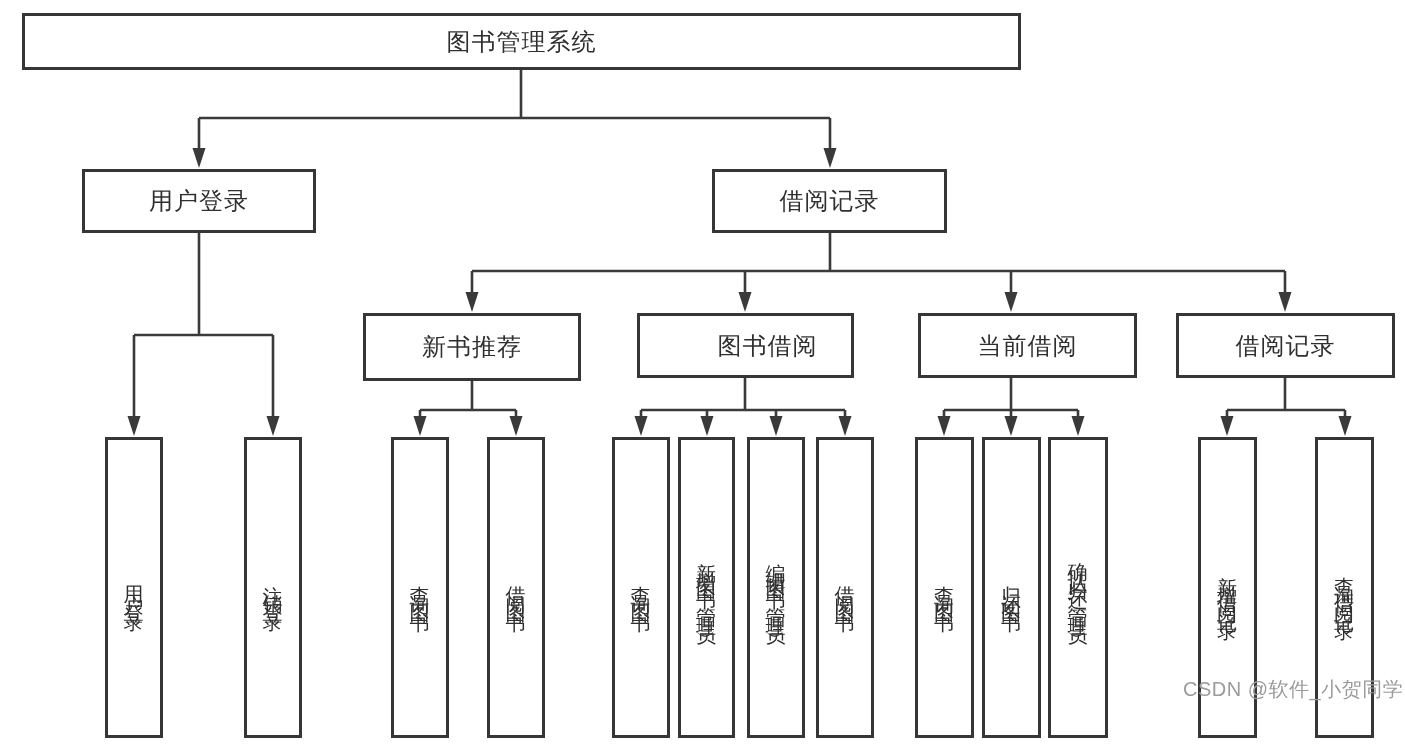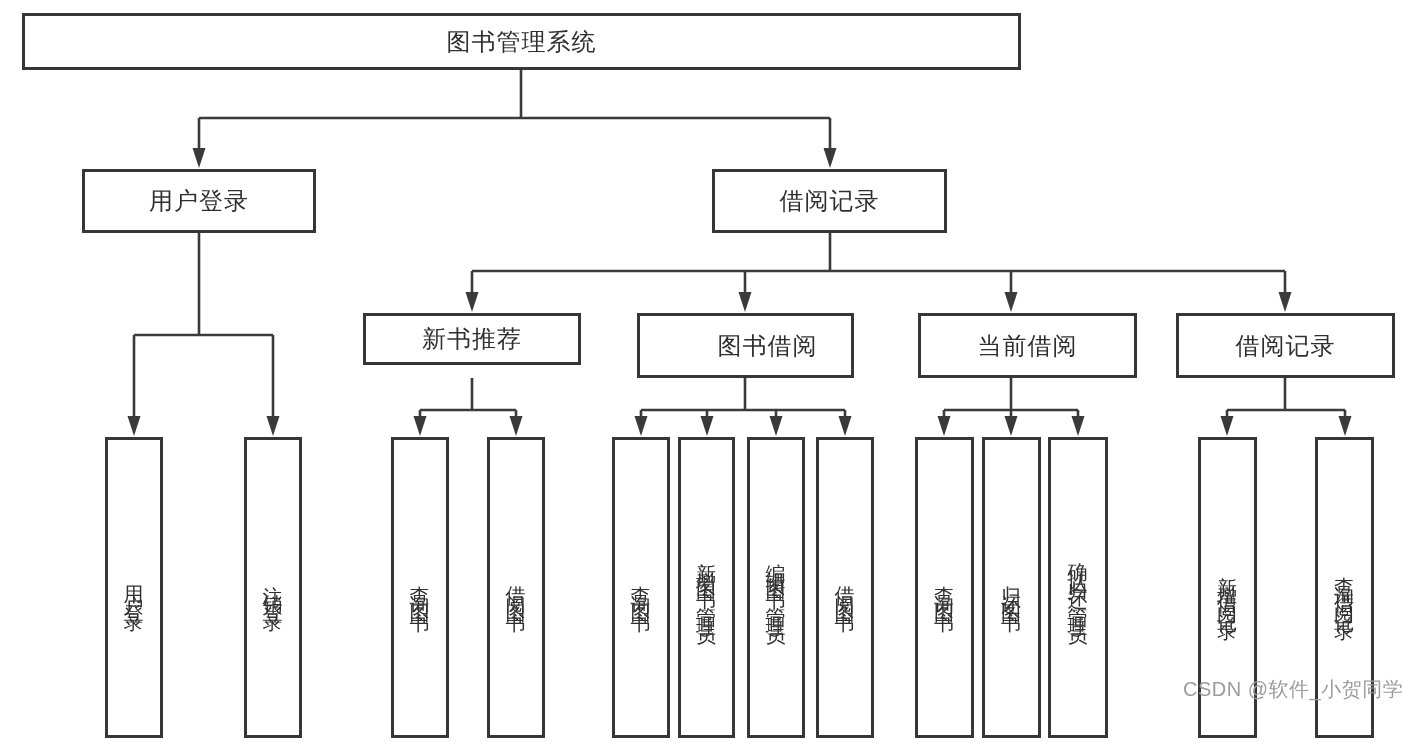--- a/index.html
+++ b/index.html
@@ -105,21 +105,21 @@
     <path d="M1285,378 V410 M1227,410 H1345 M1227,410 V417 M1345,410 V417"></path>
     <polygon points="1227,436 1220.5,416 1233.5,416"></polygon>
     <polygon points="1345,436 1338.5,416 1351.5,416"></polygon>
   </svg>
 
   <div class="box" style="left:22px; top:13px; width:999px; height:57px;">图书管理系统</div>
 
   <div class="box" style="left:82px; top:169px; width:234px; height:64px;">用户登录</div>
   <div class="box" style="left:712px; top:169px; width:235px; height:64px;">借阅记录</div>
 
-  <div class="box" style="left:363px; top:313px; width:218px; height:52px;">新书推荐</div>
+  <div class="box" style="left:363px; top:313px; width:218px; height:68px;">新书推荐</div>
   <div class="box" style="left:637px; top:313px; width:217px; height:65px;padding-left:44px;">图书借阅</div>
   <div class="box" style="left:902px; top:313px; width:219px; height:65px;margin-left:16px;">当前借阅</div>
   <div class="box" style="left:1176px; top:313px; width:219px; height:65px;">借阅记录</div>
 
   <div class="box leaf" style="left:105px; top:437px; width:58px; height:301px;">用户登录</div>
   <div class="box leaf" style="left:244px; top:437px; width:58px; height:301px;">注销登录</div>
 
   <div class="box leaf" style="left:391px; top:437px; width:58px; height:301px;">查询图书</div>
   <div class="box leaf" style="left:487px; top:437px; width:58px; height:301px;">借阅图书</div>
 

